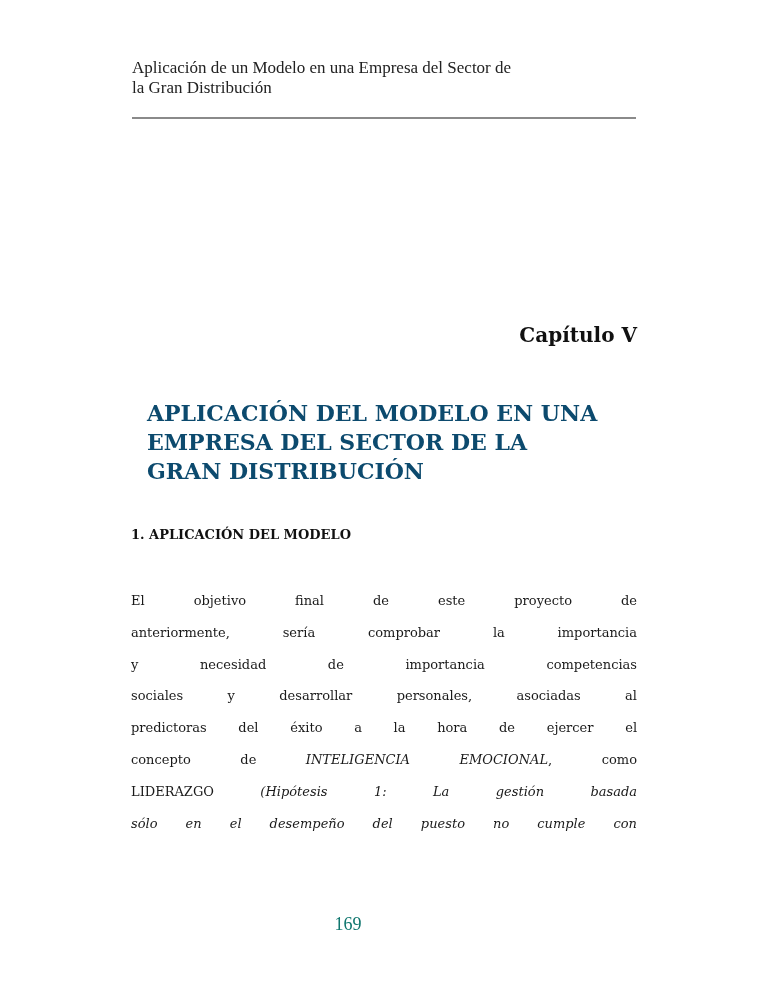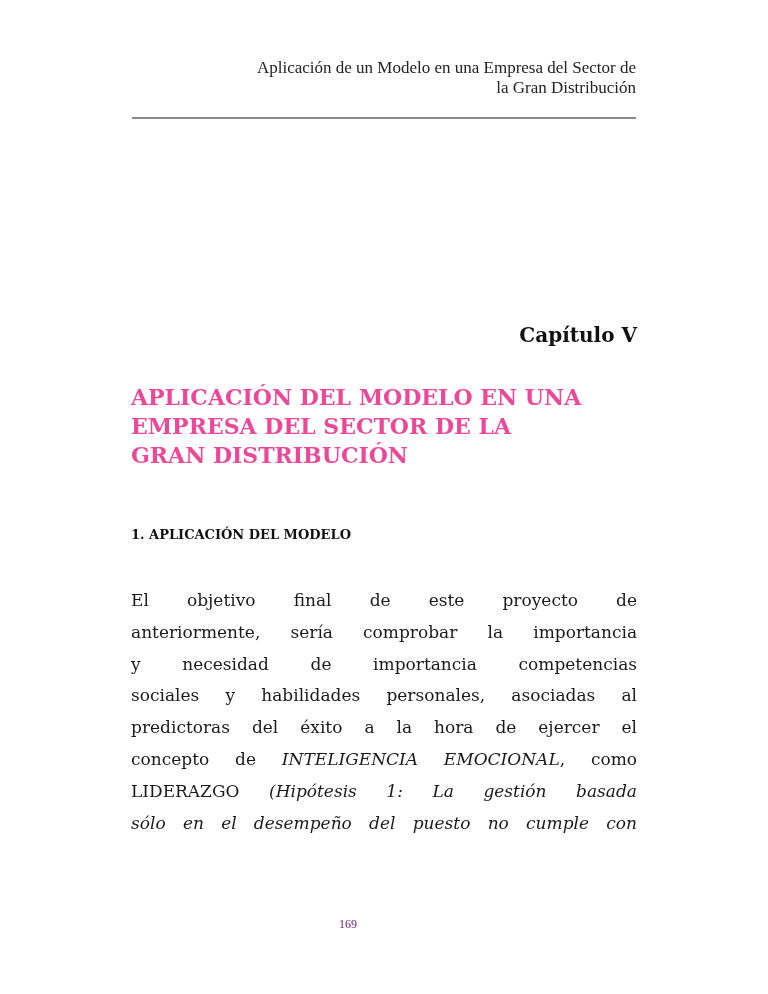--- a/index.html
+++ b/index.html
@@ -12,21 +12,21 @@
     height: 994px;
     position: relative;
     overflow: hidden;
     color: #111111;
   }
   .running-header {
     position: absolute;
     left: 132px;
     width: 504px;
     top: 58px;
-    text-align: right;
+    text-align: left;
     font-family: "Liberation Serif", "DejaVu Serif", serif;
     font-size: 17px;
     line-height: 20px;
     color: #222;
   }
   .header-rule {
     position: absolute;
     left: 132px;
     width: 504px;
     top: 117px;
@@ -45,63 +45,63 @@
   }
   .chapter-title {
     position: absolute;
     left: 131px;
     width: 520px;
     top: 383px;
     font-family: "DejaVu Serif", "Liberation Serif", serif;
     font-weight: bold;
     font-size: 22px;
     line-height: 29px;
-    color: #ec4899;
-    margin: 0;
+    color: #0c4a6e;
+    margin: 16px;
   }
   .section-heading {
     position: absolute;
     left: 131px;
     top: 524px;
     font-family: "DejaVu Serif", "Liberation Serif", serif;
     font-weight: bold;
     font-size: 13px;
     line-height: 22px;
     color: #111;
     margin: 0;
   }
   .body-text {
     position: absolute;
     left: 131px;
     width: 506px;
     top: 585px;
     font-family: "DejaVu Serif", "Liberation Serif", serif;
-    font-size: 17px;
+    font-size: 13px;
     line-height: 31.8px;
     color: #1a1a1a;
     margin: 0;
   }
   .line {
     display: block;
     text-align: justify;
     text-align-last: justify;
     white-space: nowrap;
   }
   .line span { white-space: pre; }
   .it { font-style: italic; }
   .page-number {
     position: absolute;
     left: 0;
     width: 696px;
     top: 913px;
     text-align: center;
     font-family: "Liberation Serif", "DejaVu Serif", serif;
-    font-size: 12px;
+    font-size: 18px;
     line-height: 22px;
-    color: #701a75;
+    color: #0f766e;
   }
 </style>
 </head>
 <body>
 
 <div class="running-header">
   <div>Aplicación de un Modelo en una Empresa del Sector de</div>
   <div>la Gran Distribución</div>
 </div>
 <div class="header-rule"></div>
@@ -113,20 +113,20 @@
   <div>EMPRESA DEL SECTOR DE LA</div>
   <div>GRAN DISTRIBUCIÓN</div>
 </h1>
 
 <h2 class="section-heading">1. APLICACIÓN DEL MODELO</h2>
 
 <div class="body-text" id="body-text">
     <span class="line"><span>El</span> <span>objetivo</span> <span>final</span> <span>de</span> <span>este</span> <span>proyecto</span> <span>de</span></span>
     <span class="line"><span>anteriormente,</span> <span>sería</span> <span>comprobar</span> <span>la</span> <span>importancia</span></span>
     <span class="line"><span>y</span> <span>necesidad</span> <span>de</span> <span>importancia</span> <span>competencias</span></span>
-    <span class="line"><span>sociales</span> <span>y</span> <span>habilidades</span> <span>personales,</span> <span>asociadas</span> <span>al</span></span>
+    <span class="line"><span>sociales</span> <span>y</span> <span>desarrollar</span> <span>personales,</span> <span>asociadas</span> <span>al</span></span>
     <span class="line"><span>predictoras</span> <span>del</span> <span>éxito</span> <span>a</span> <span>la</span> <span>hora</span> <span>de</span> <span>ejercer</span> <span>el</span></span>
     <span class="line"><span>concepto</span> <span>de</span> <span class="it">INTELIGENCIA</span> <span class="it">EMOCIONAL</span><span>,</span> <span>como</span></span>
     <span class="line"><span>LIDERAZGO</span> <span class="it">(Hipótesis</span> <span class="it">1:</span> <span class="it">La</span> <span class="it">gestión</span> <span class="it">basada</span></span>
     <span class="line"><span class="it">sólo</span> <span class="it">en</span> <span class="it">el</span> <span class="it">desempeño</span> <span class="it">del</span> <span class="it">puesto</span> <span class="it">no</span> <span class="it">cumple</span> <span class="it">con</span></span>
   </div>
 
 <div class="page-number">169</div>
 
 </body></html>

